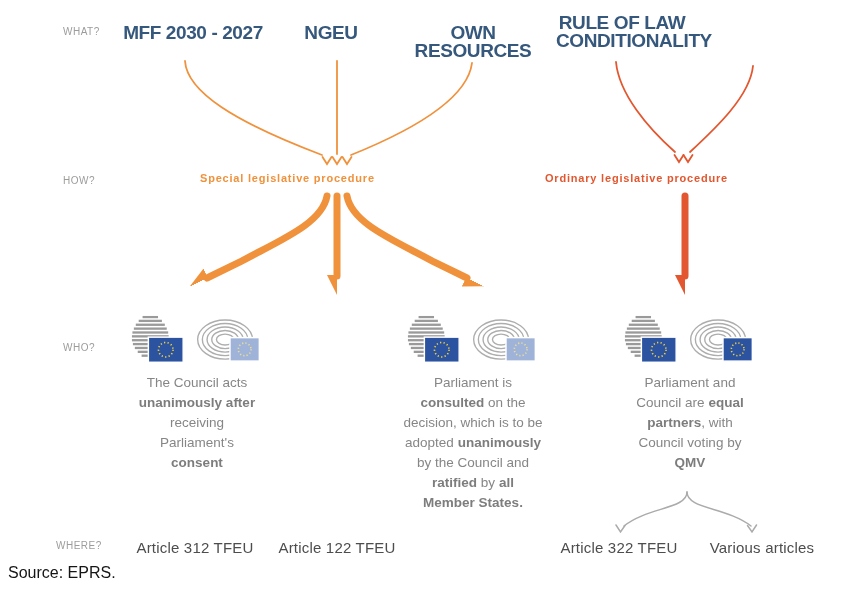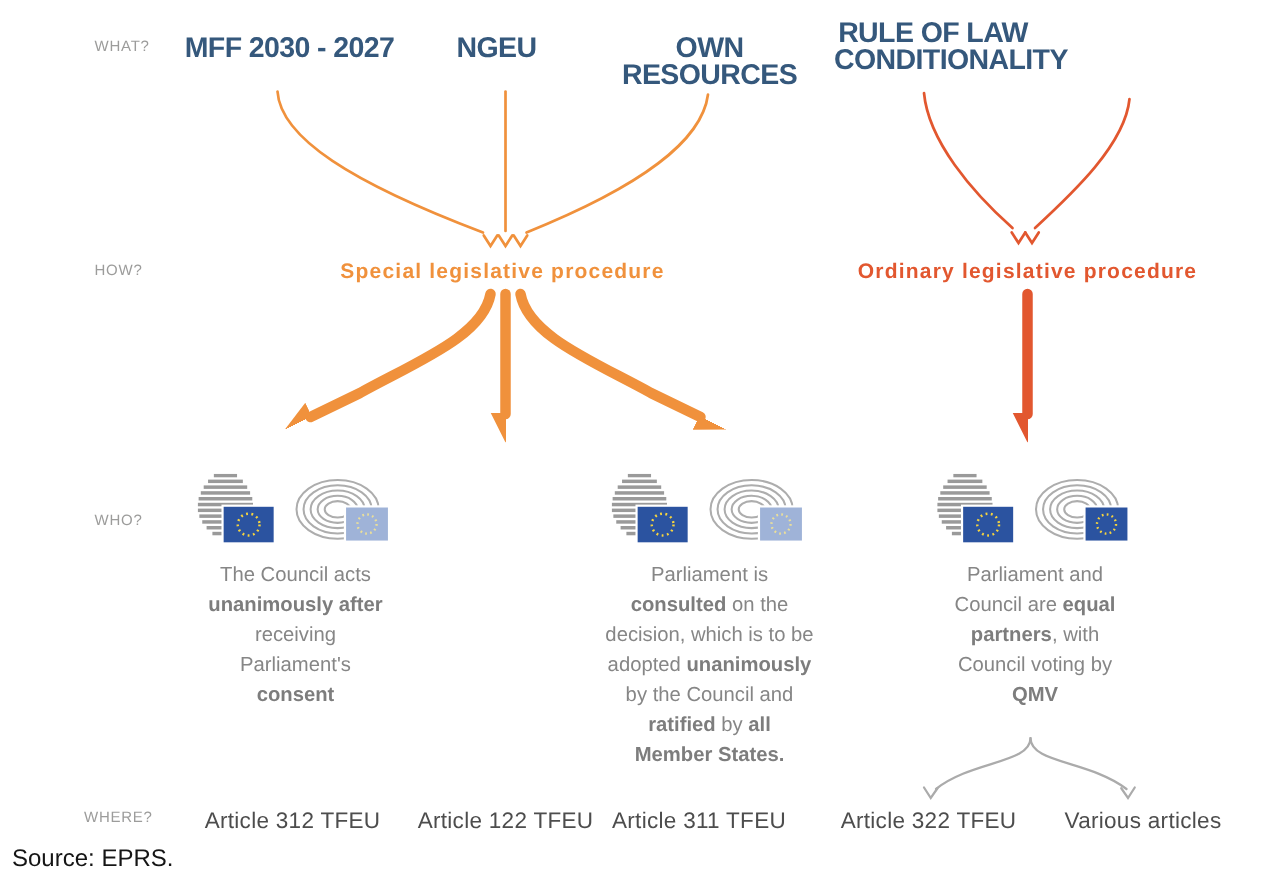--- a/index.html
+++ b/index.html
@@ -10,21 +10,21 @@
   .arrows{position:absolute;left:0;top:0;width:854px;height:593px;pointer-events:none;}
   .rowlabel{
     position:absolute;font-size:10px;letter-spacing:0.5px;
     color:var(--c-label_gray,#9C9C9B);
   }
   .what{
     position:absolute;text-align:center;font-weight:bold;font-size:19px;
     line-height:18px;letter-spacing:-0.4px;color:var(--c-header_blue,#35587C);
   }
   .proc{
-    position:absolute;text-align:center;font-weight:bold;font-size:14px;letter-spacing:0.8px;
+    position:absolute;text-align:left;font-weight:bold;font-size:11px;letter-spacing:0.8px;
   }
   .proc.special{color:var(--c-orange,#F0913C);}
   .proc.ordinary{color:var(--c-red_orange,#E2572F);}
   .who-col{position:absolute;text-align:center;}
   .who-icons{display:flex;justify-content:center;align-items:flex-end;height:56px;}
   .icon{display:inline-block;line-height:0;}
   .csvg{width:58px;height:52px;}
   .psvg{width:72px;height:47px;margin-left:5px;margin-bottom:1px;}
   .icon.parliament{--flag:var(--c-flag_blue,#2B53A0);--star:var(--c-star_yellow,#F5D33F);}
   .icon.parliament_faded{--flag:var(--c-flag_blue_faded,#9FB3D8);--star:#EBDF9A;}
@@ -157,19 +157,18 @@
           </svg></span>
         <span class="icon parliament"><svg class="psvg" viewBox="0 0 66 48">
             <use href="#sym-parliament"></use>
           </svg></span>
       </div>
     <div class="who-text"><span>Parliament and</span><br><span>Council are </span><span class="b">equal</span><br><span class="b">partners</span><span>, with</span><br><span>Council voting by</span><br><span class="b">QMV</span></div>
   </div>
 
   <div class="where" style="left:120px">Article 312 TFEU</div>
   <div class="where" style="left:262px">Article 122 TFEU</div>
-  <div class="where" style="left:391px">Article 311 TFEU</div>
   <div class="where" style="left:544px">Article 322 TFEU</div>
   <div class="where" style="left:687px">Various articles</div>
 
   <div class="source">Source: EPRS.</div>
 
 </div>
 
 </body></html>

